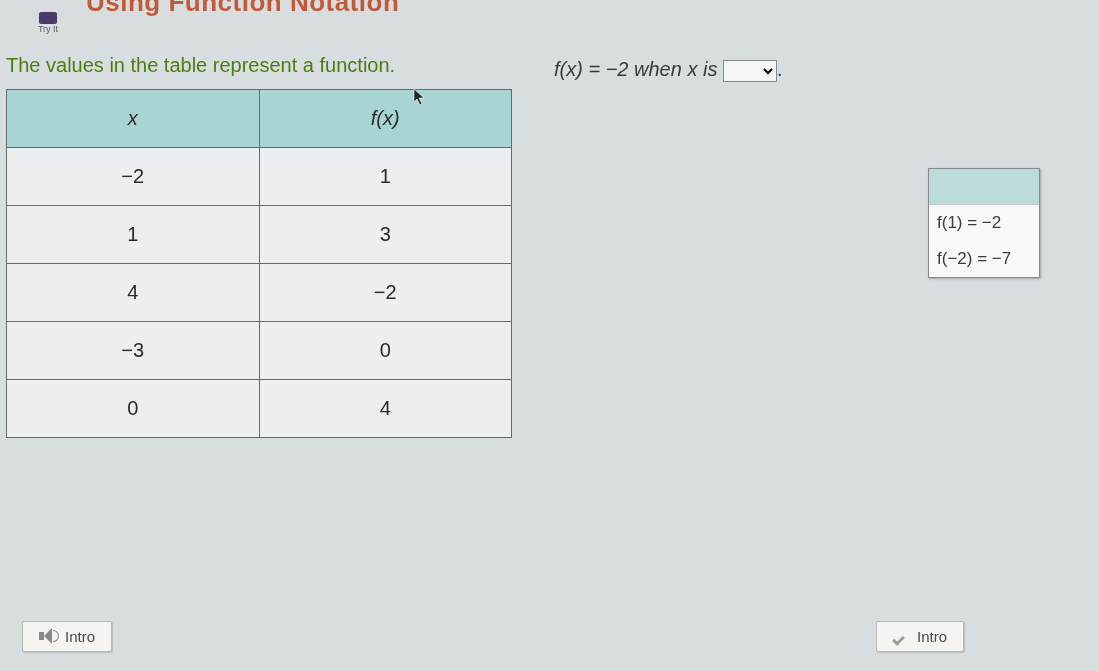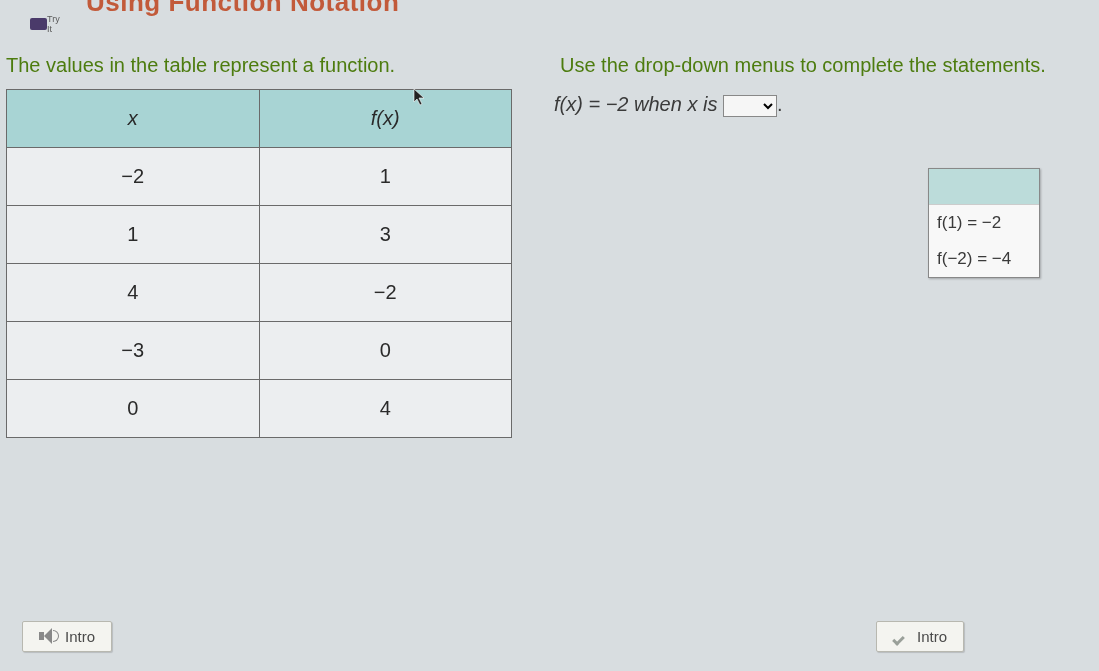--- a/index.html
+++ b/index.html
@@ -14,21 +14,21 @@
   }
   .top-bar {
     height: 34px;
     display: flex;
     align-items: flex-end;
     padding-left: 30px;
     gap: 20px;
   }
   .tryit-tab {
     display: flex;
-    flex-direction: row;
+    flex-direction: column;
     align-items: center;
     font-size: 9px;
     color: #5a5a5a;
     width: 36px;
   }
   .tryit-box {
     width: 18px;
     height: 12px;
     background: #4a3a6a;
     border-radius: 2px;
@@ -228,36 +228,35 @@
         </tr>
         <tr>
           <td>0</td>
           <td>4</td>
         </tr>
       </tbody>
     </table>
   </div>
 
   <div class="right-col">
-    <p class="prompt">Use the drop-down menus to complete the statements.</p>
 
 
     <div class="statement">
       <span class="italic">f(x) = −2 when x is</span>
       <select class="dd narrow">
         <option></option>
       </select><span>.</span>
     </div>
   </div>
 </div>
 
 <div class="dropdown-panel">
   <div class="opt-blank"></div>
   <div class="opt">f(1) = −2</div>
-  <div class="opt">f(−2) = −4</div>
+  <div class="opt">f(−2) = −7</div>
 </div>
 
 <svg class="cursor-arrow" viewBox="0 0 14 18">
   <path d="M1 1 L1 14 L4 11 L7 17 L9 16 L6 10 L11 10 Z" fill="#222" stroke="#fff" stroke-width="0.6"></path>
 </svg>
 
 <div class="footer">
   <div class="btn">
     <span class="speaker-icon">
       <span class="speaker-waves"></span>

